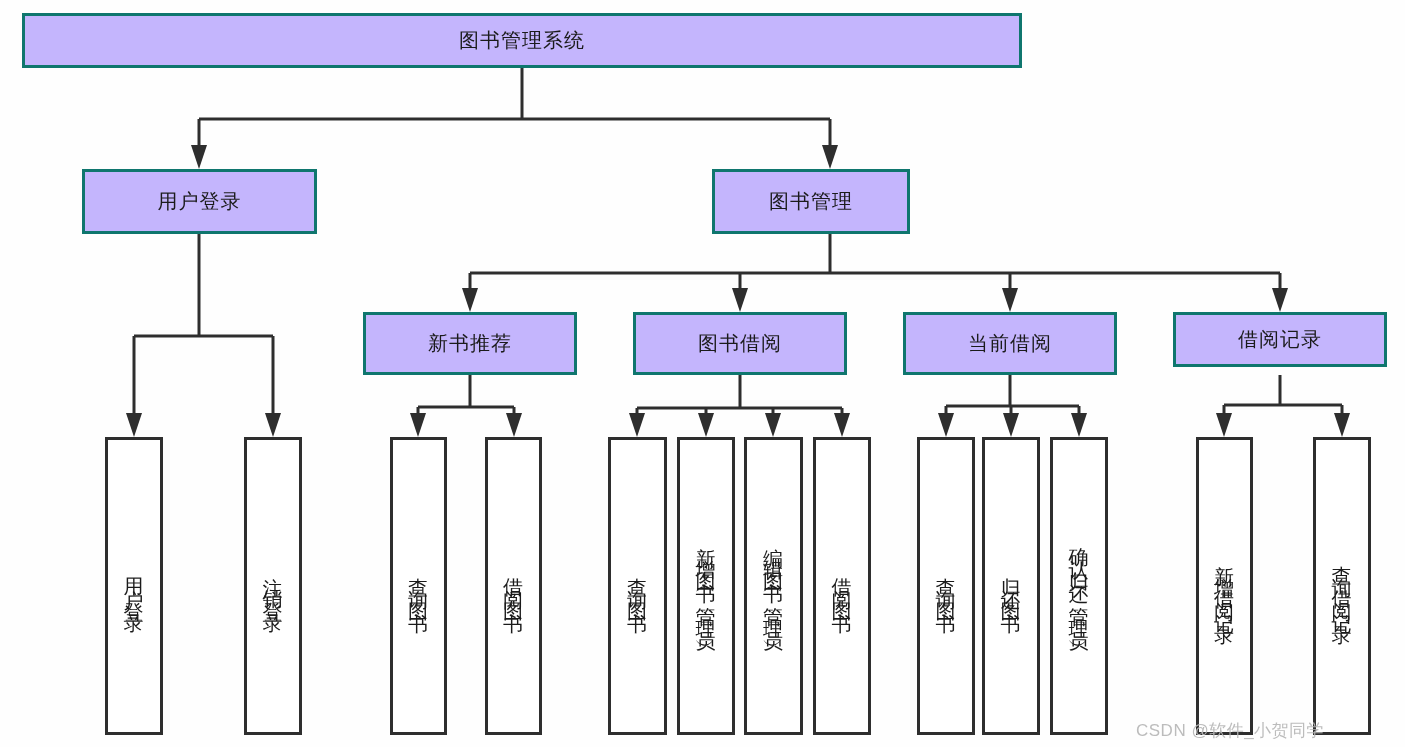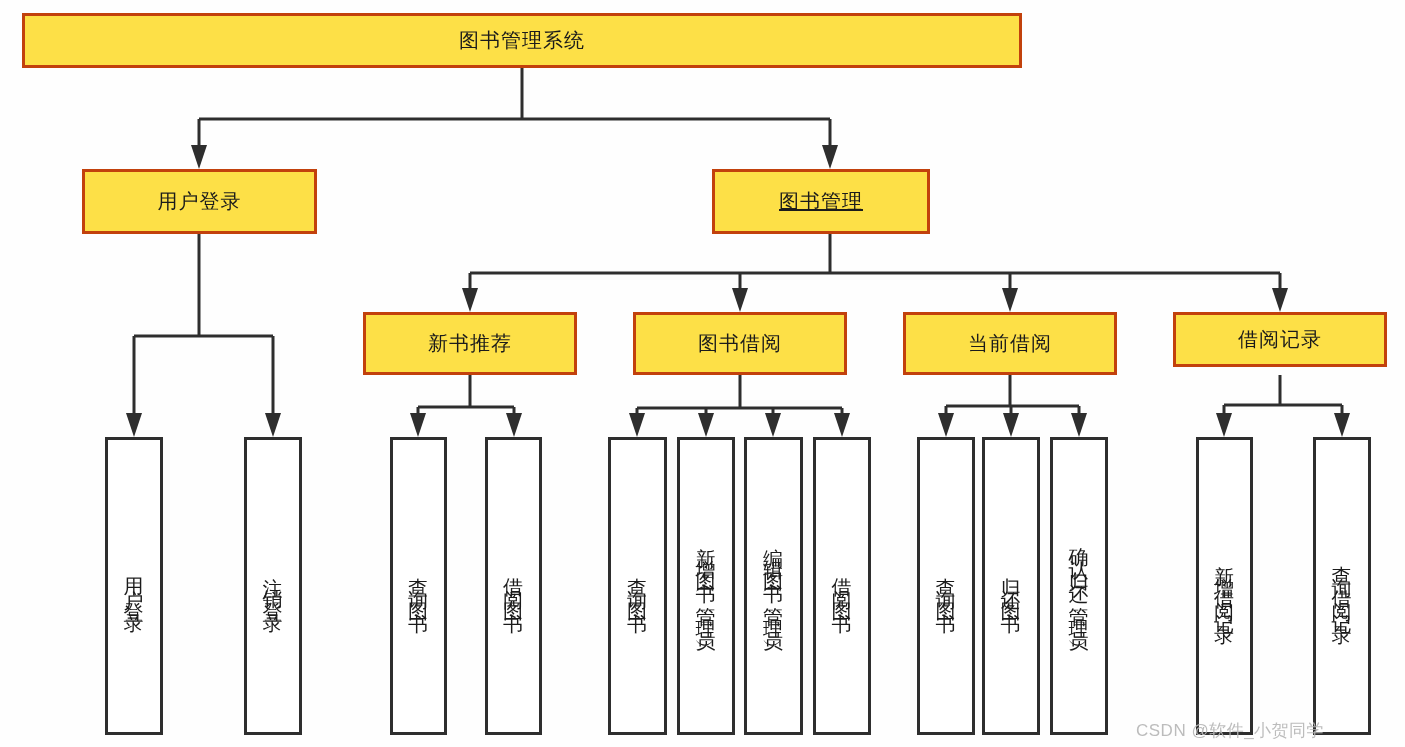--- a/index.html
+++ b/index.html
@@ -17,22 +17,22 @@
   }
   .connectors {
     position: absolute;
     left: 0;
     top: 0;
     z-index: 1;
   }
   .node {
     position: absolute;
     box-sizing: border-box;
-    background: #fde047;
-    border: 3px solid #c2410c;
+    background: #c4b5fd;
+    border: 3px solid #0f766e;
     display: flex;
     align-items: center;
     justify-content: center;
     color: #1b1b1b;
     font-size: 20px;
     letter-spacing: 1px;
     z-index: 2;
     text-align: center;
   }
   .vnode {
@@ -107,21 +107,21 @@
       <polygon points="1003,413 1019,413 1011,437"></polygon>
       <polygon points="1071,413 1087,413 1079,437"></polygon>
       <polygon points="1216,413 1232,413 1224,437"></polygon>
       <polygon points="1334,413 1350,413 1342,437"></polygon>
     </g>
   </svg>
 
   <div class="node" style="left:22px; top:13px; width:1000px; height:55px;">图书管理系统</div>
 
   <div class="node" style="left:82px; top:169px; width:235px; height:65px;">用户登录</div>
-  <div class="node" style="left:712px; top:169px; width:218px; height:65px;text-decoration:underline;">图书管理</div>
+  <div class="node" style="left:712px; top:169px; width:198px; height:65px;">图书管理</div>
 
   <div class="node" style="left:633px; top:312px; width:214px; height:63px;">图书借阅</div>
   <div class="node" style="left:363px; top:312px; width:214px; height:63px;">新书推荐</div>
   <div class="node" style="left:903px; top:312px; width:214px; height:63px;">当前借阅</div>
   <div class="node" style="left:1173px; top:312px; width:214px; height:55px;">借阅记录</div>
 
   <div class="vnode" style="left:105px; top:437px; width:58px; height:298px;">
     <span class="vtext">用户登录</span>
   </div>
   <div class="vnode" style="left:244px; top:437px; width:58px; height:298px;">

